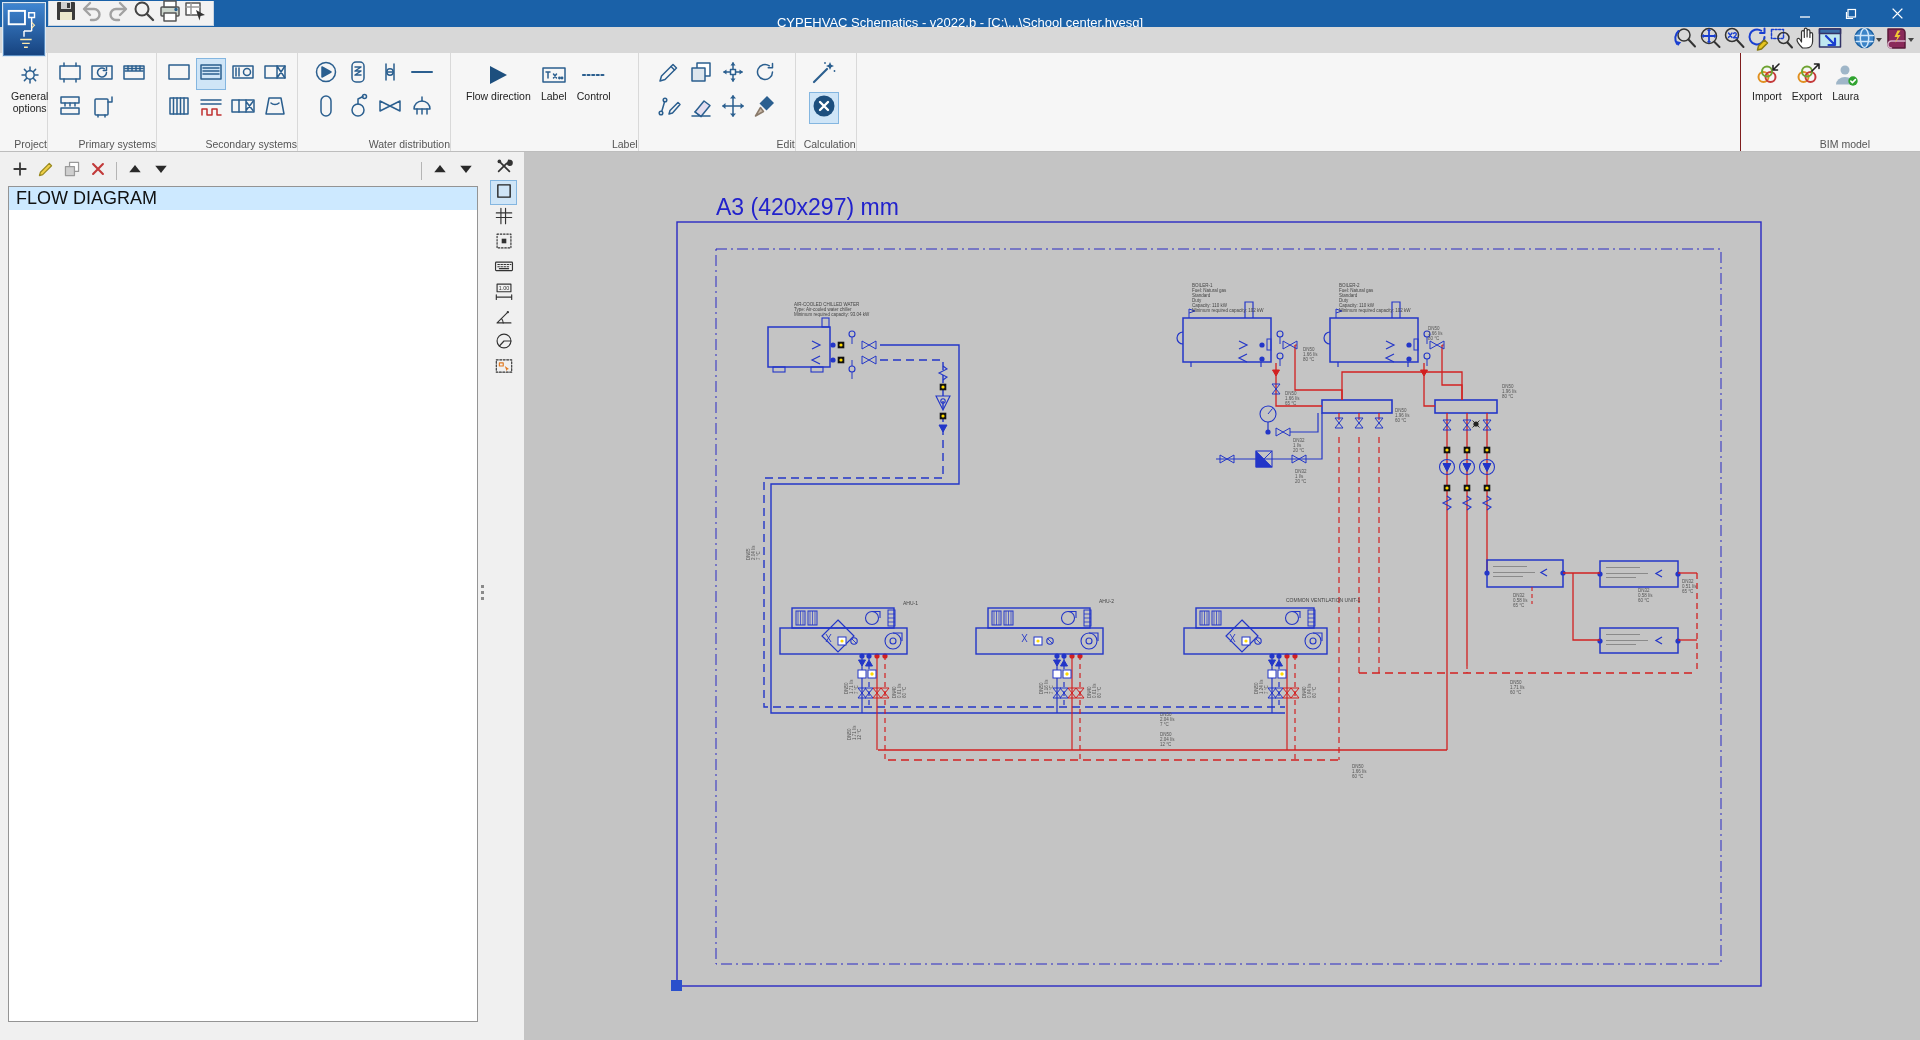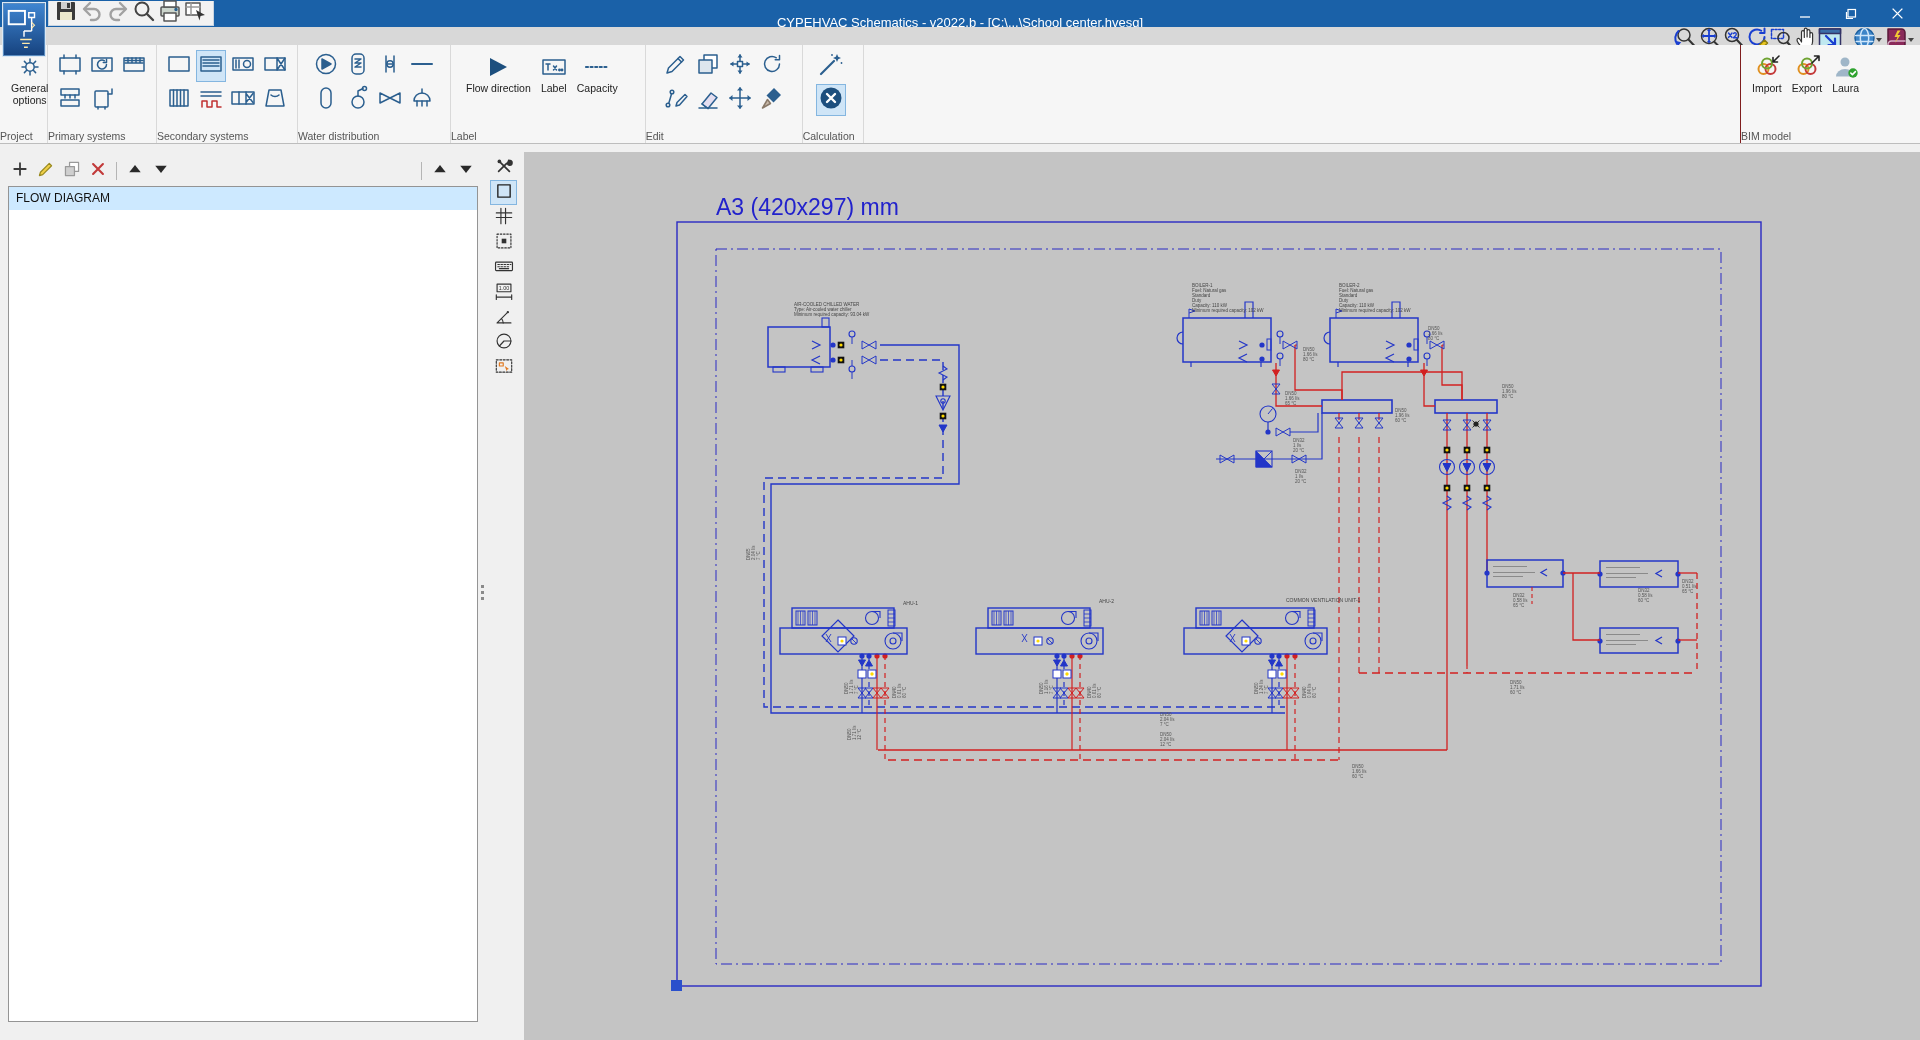--- a/index.html
+++ b/index.html
@@ -18,42 +18,42 @@
              background:linear-gradient(#3f86d2,#16427e); border:1px solid #dce8f4; box-shadow:0 0 0 1px #5a8cc0 inset; }
   #appicon svg { width:100%; height:100%; }
   
   #band { position:absolute; left:0; top:27px; width:1920px; height:26px; background:#d8d8d8; }
   #viewbar { position:absolute; right:4px; top:2px; display:flex; align-items:center; gap:1px; }
   .vbtn { width:23px; height:22px; display:flex; align-items:center; justify-content:center; }
   .vbtn svg { width:19px; height:19px; }
   .vsep { width:10px; }
   .caret { width:0; height:0; border-left:3.5px solid transparent; border-right:3.5px solid transparent; border-top:4px solid #444; margin:0 2px 0 -1px; }
   
-  #ribbon { position:absolute; left:0; top:45px; width:1920px; height:99px; background:#f6f6f6;
+  #ribbon { position:absolute; left:0; top:53px; width:1920px; height:99px; background:#f6f6f6;
             border-bottom:1px solid #bdbdbd; display:flex; }
   .rgroup { position:relative; padding:4px 6px 16px 6px; border-right:1px solid #d9d9d9; }
-  .glabel { position:absolute; bottom:1px; left:0; right:0; text-align:left; font-size:10.5px; color:#555; }
+  .glabel { position:absolute; bottom:1px; left:0; right:0; text-align:right; font-size:10.5px; color:#555; }
   .cells { display:grid; grid-template-rows:34px 34px; grid-auto-flow:column; }
   .rbtn { width:30px; height:32px; margin:1px; display:flex; align-items:center; justify-content:center; border:1px solid transparent; }
   .rbtn.sel { background:#cfe5f7; border-color:#84b6e0; }
   .rbtn svg, .ric svg { width:26px; height:26px; }
   .bigrow { display:flex; align-items:flex-start; height:70px; }
   .bigbtn { display:flex; flex-direction:column; align-items:center; padding:2px 4px; font-size:10.5px; color:#222;
             text-align:center; line-height:12px; border:1px solid transparent; }
   .bigbtn .ric { height:30px; display:flex; align-items:center; }
   #grp-bim { margin-left:auto; margin-right:50px; border-left:1px solid #7f1d1d; border-right:none; }
   
   #sidebar { position:absolute; left:8px; top:158px; width:470px; height:866px; }
   #side-toolbar { height:26px; display:flex; align-items:center; gap:2px; }
   .ptbtn { width:24px; height:24px; display:flex; align-items:center; justify-content:center; }
   .ptbtn svg { width:18px; height:18px; }
   .ptsep { width:1px; height:18px; background:#b5b5b5; margin:0 4px; }
   .ptspacer { flex:1; }
   #side-list { margin-top:2px; height:836px; background:#fff; border:1px solid #949494; overflow:hidden; }
-  .lrow { height:23px; line-height:23px; font-size:12px; color:#111; padding-left:7px; }
+  .lrow { height:23px; line-height:23px; font-size:18px; color:#111; padding-left:7px; }
   .lrow.sel { background:#cde9ff; }
   #splitter { position:absolute; left:481px; top:585px; display:flex; flex-direction:column; gap:3px; }
   #splitter i { width:3px; height:3px; background:#8a8a8a; display:block; }
   
   #vtoolbar { position:absolute; left:490px; top:155px; width:28px; display:flex; flex-direction:column; gap:0; }
   .vtbtn { width:27px; height:25px; display:flex; align-items:center; justify-content:center; border:1px solid transparent; }
   .vtbtn.sel { background:#cfe5f7; border-color:#84b6e0; }
   .vtbtn svg { width:20px; height:20px; }
   
   #canvas { position:absolute; left:524px; top:152px; width:1396px; height:888px; background:#c4c4c4; overflow:hidden; }
@@ -385,21 +385,21 @@
             </svg>
           </span>
         <span>Label</span>
       </div>
       <div class="bigbtn">
         <span class="ric">
             <svg viewBox="0 0 26 26" fill="none" stroke="#2b5f8f" stroke-width="1.5" stroke-linecap="round" stroke-linejoin="round">
               <path d="M2 13h22" stroke-dasharray="2 2.6" stroke-width="2.2"></path>
             </svg>
           </span>
-        <span>Capacity</span>
+        <span>Control</span>
       </div>
     </div>
     <div class="glabel">Label</div>
   </div>
 
   <div class="rgroup" style="padding:4px 14px 16px 14px">
     <div class="cells">
       <span class="rbtn">
           <span class="ric"><svg viewBox="0 0 26 26" fill="none" stroke="#2b5f8f" stroke-width="1.5" stroke-linecap="round" stroke-linejoin="round">
               <path d="M4 22l1.5-5L17 5.5l3.5 3.5L9 20.5 4 22z"></path>

